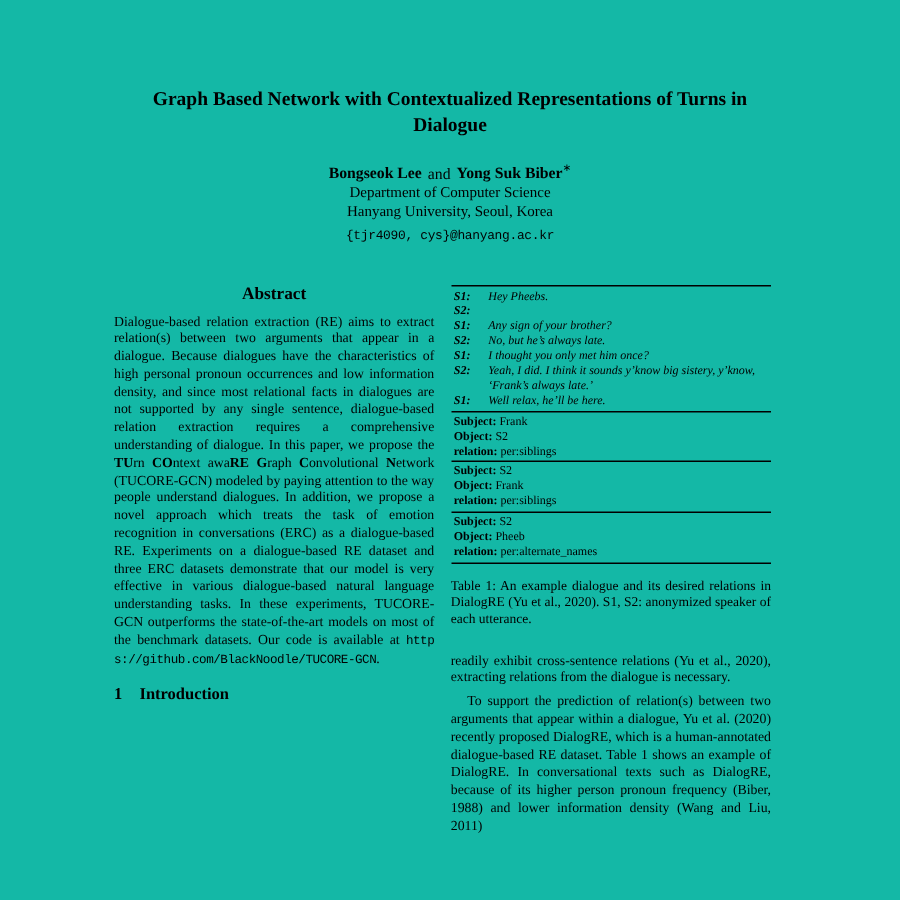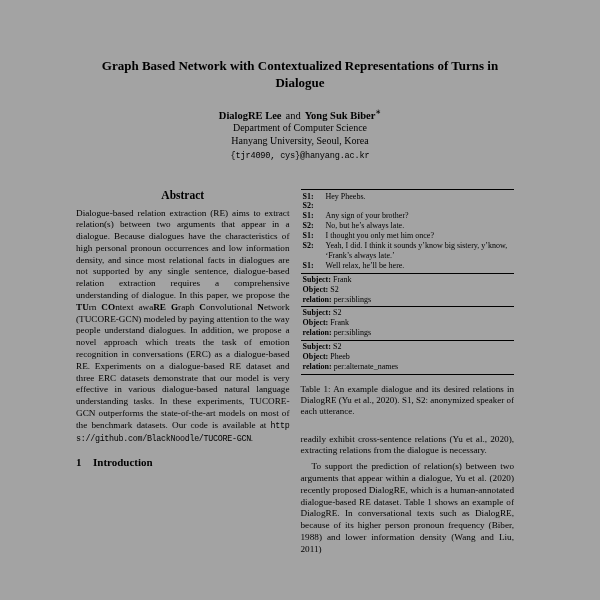--- a/index.html
+++ b/index.html
@@ -1,57 +1,57 @@
 <!DOCTYPE html>
 <html><head>
 <meta charset="utf-8">
 <style>
   * { margin:0; padding:0; box-sizing:border-box; }
   html,body { width:600px; height:600px; background:#ffffff; }
   body { font-family:"Liberation Serif", serif; color:#000; }
-  .page { position:relative; width:600px; height:600px; overflow:hidden; padding:58px 76px 0 76px; background:#a3a3a3; }
+  .page { position:relative; width:600px; height:600px; overflow:hidden; padding:58px 76px 0 76px; background:#14b8a6; }
   .title { font-weight:bold; font-size:13px; line-height:16.5px; text-align:center; }
   .authors { text-align:center; margin-top:17px; }
   .authors-line { font-size:10.5px; }
   .authors-line .b { font-weight:bold; }
   .conj { margin:0 4px;text-align:right; }
   sup.mark { font-size:7px; vertical-align:super; }
   .affil { font-size:10px; line-height:13.5px; }
   .email { font-family:"Liberation Mono", monospace; font-size:8.6px; margin-top:3px; letter-spacing:-0.2px; }
   .columns { display:flex; gap:11px; margin-top:28px; }
   .col { width:213.5px; }
   .abstract-heading { text-align:center; font-weight:bold; font-size:11.5px; margin-bottom:7px; }
   .abstract-text { font-size:9.2px; line-height:11.8px; text-align:justify; }
   .abstract-text .b { font-weight:bold; }
   .mono { font-family:"Liberation Mono", monospace; font-size:8.4px; word-break:break-all; letter-spacing:-0.3px; }
   .section-heading { margin-top:11px; font-weight:bold; font-size:11px; display:flex; }
   .section-heading .num { width:17px; }
   .body-p { font-size:9.2px; line-height:11.8px; text-align:justify; margin-top:6px; }
   .indent { text-indent:11px; }
   
   .table1 { border-top:1.5px solid #000; font-size:8px; line-height:9.9px; }
-  .t-dialogue { padding:2px 2px 2px 2px; border-bottom:1px solid #000; }
+  .t-dialogue { padding:2px 2px 2px 2px; border-bottom:1px solid #000;font-style:italic; }
   .t-row { display:flex; }
   .spk { width:23px; flex:none; font-weight:bold; }
   .utt { flex:1; }
   .t-rel { padding:1px 2px 2px 2px; border-bottom:1px solid #000; }
   .t-rel .lbl { font-weight:bold; }
   .caption { margin-top:9px; font-size:9px; line-height:11.2px; text-align:justify; }
   .rc-p1 { margin-top:16px; }
   .rc-p2 { margin-top:4px; }
 </style>
 </head>
 <body>
 
 <div class="page">
 
   <h1 class="title">Graph Based Network with Contextualized Representations of Turns in Dialogue</h1>
 
   <div class="authors">
-    <div class="authors-line"><span class="b">DialogRE Lee</span><span class="conj">and</span><span class="b">Yong Suk Biber</span><sup class="mark">∗</sup></div>
+    <div class="authors-line"><span class="b">Bongseok Lee</span><span class="conj">and</span><span class="b">Yong Suk Biber</span><sup class="mark">∗</sup></div>
     <div class="affil">Department of Computer Science</div>
     <div class="affil">Hanyang University, Seoul, Korea</div>
     <div class="email">{tjr4090, cys}@hanyang.ac.kr</div>
   </div>
 
   <div class="columns">
 
     <div class="col">
       <div class="abstract-heading">Abstract</div>
       <p class="abstract-text"><span>Dialogue-based relation extraction (RE) aims to extract relation(s) between two arguments that appear in a dialogue. Because dialogues have the characteristics of high personal pronoun occurrences and low information density, and since most relational facts in dialogues are not supported by any single sentence, dialogue-based relation extraction requires a comprehensive understanding of dialogue. In this paper, we propose the </span><span class="b">TU</span><span>rn </span><span class="b">CO</span><span>ntext awa</span><span class="b">RE</span><span> </span><span class="b">G</span><span>raph </span><span class="b">C</span><span>onvolutional </span><span class="b">N</span><span>etwork (TUCORE-GCN) modeled by paying attention to the way people understand dialogues. In addition, we propose a novel approach which treats the task of emotion recognition in conversations (ERC) as a dialogue-based RE. Experiments on a dialogue-based RE dataset and three ERC datasets demonstrate that our model is very effective in various dialogue-based natural language understanding tasks. In these experiments, TUCORE-GCN outperforms the state-of-the-art models on most of the benchmark datasets. Our code is available at </span><span class="mono">https://github.com/BlackNoodle/TUCORE-GCN</span><span>.</span></p>

